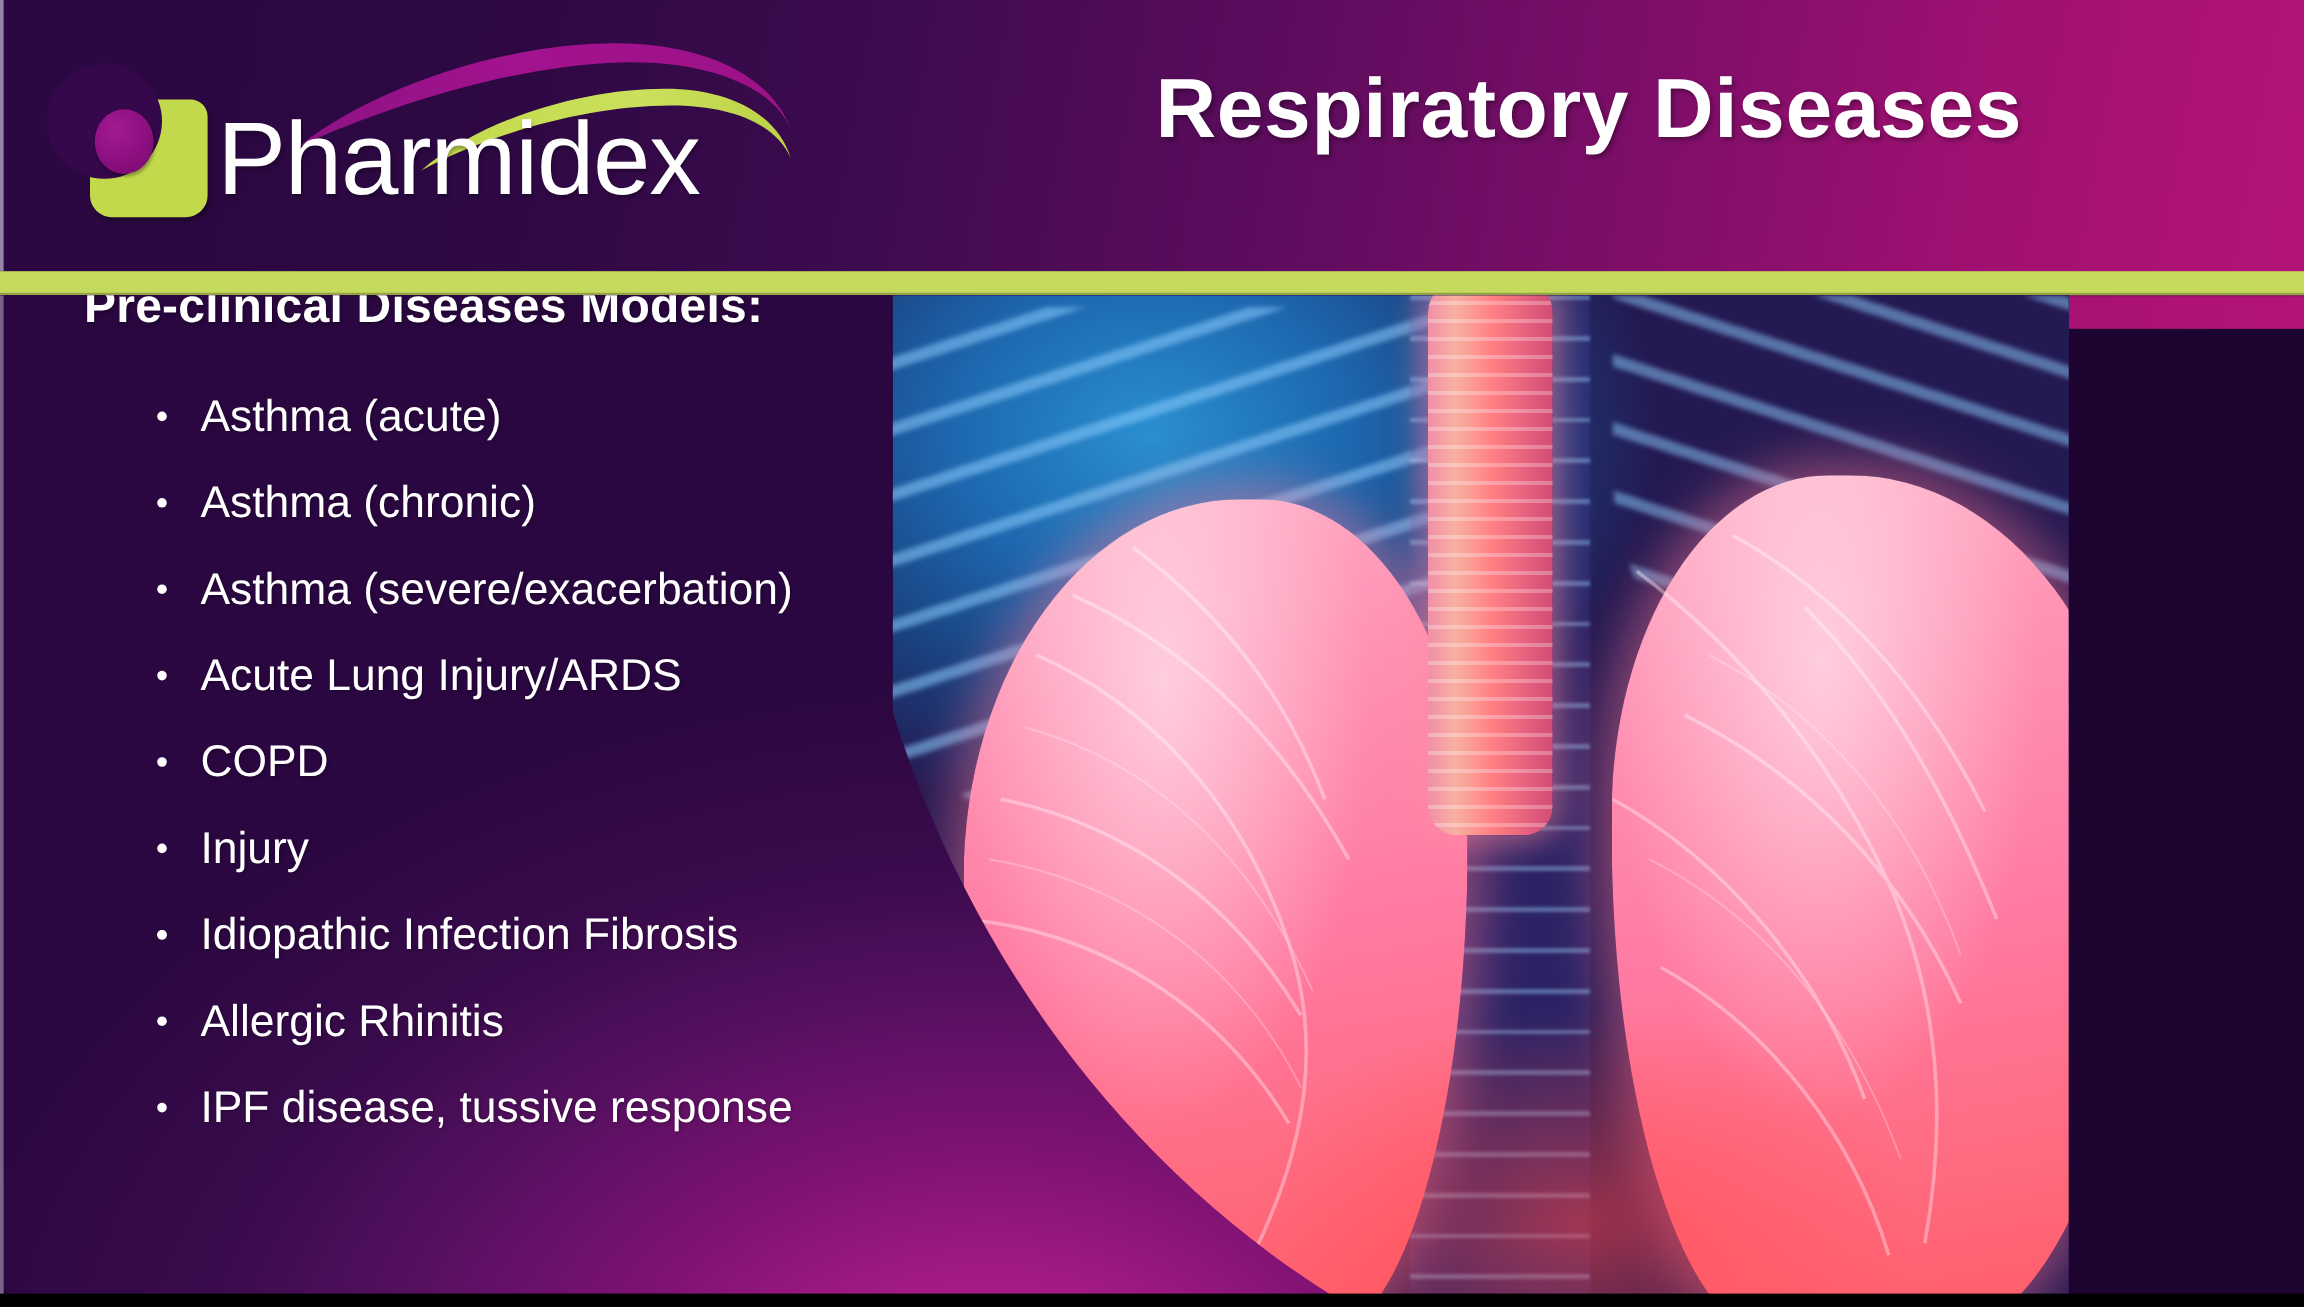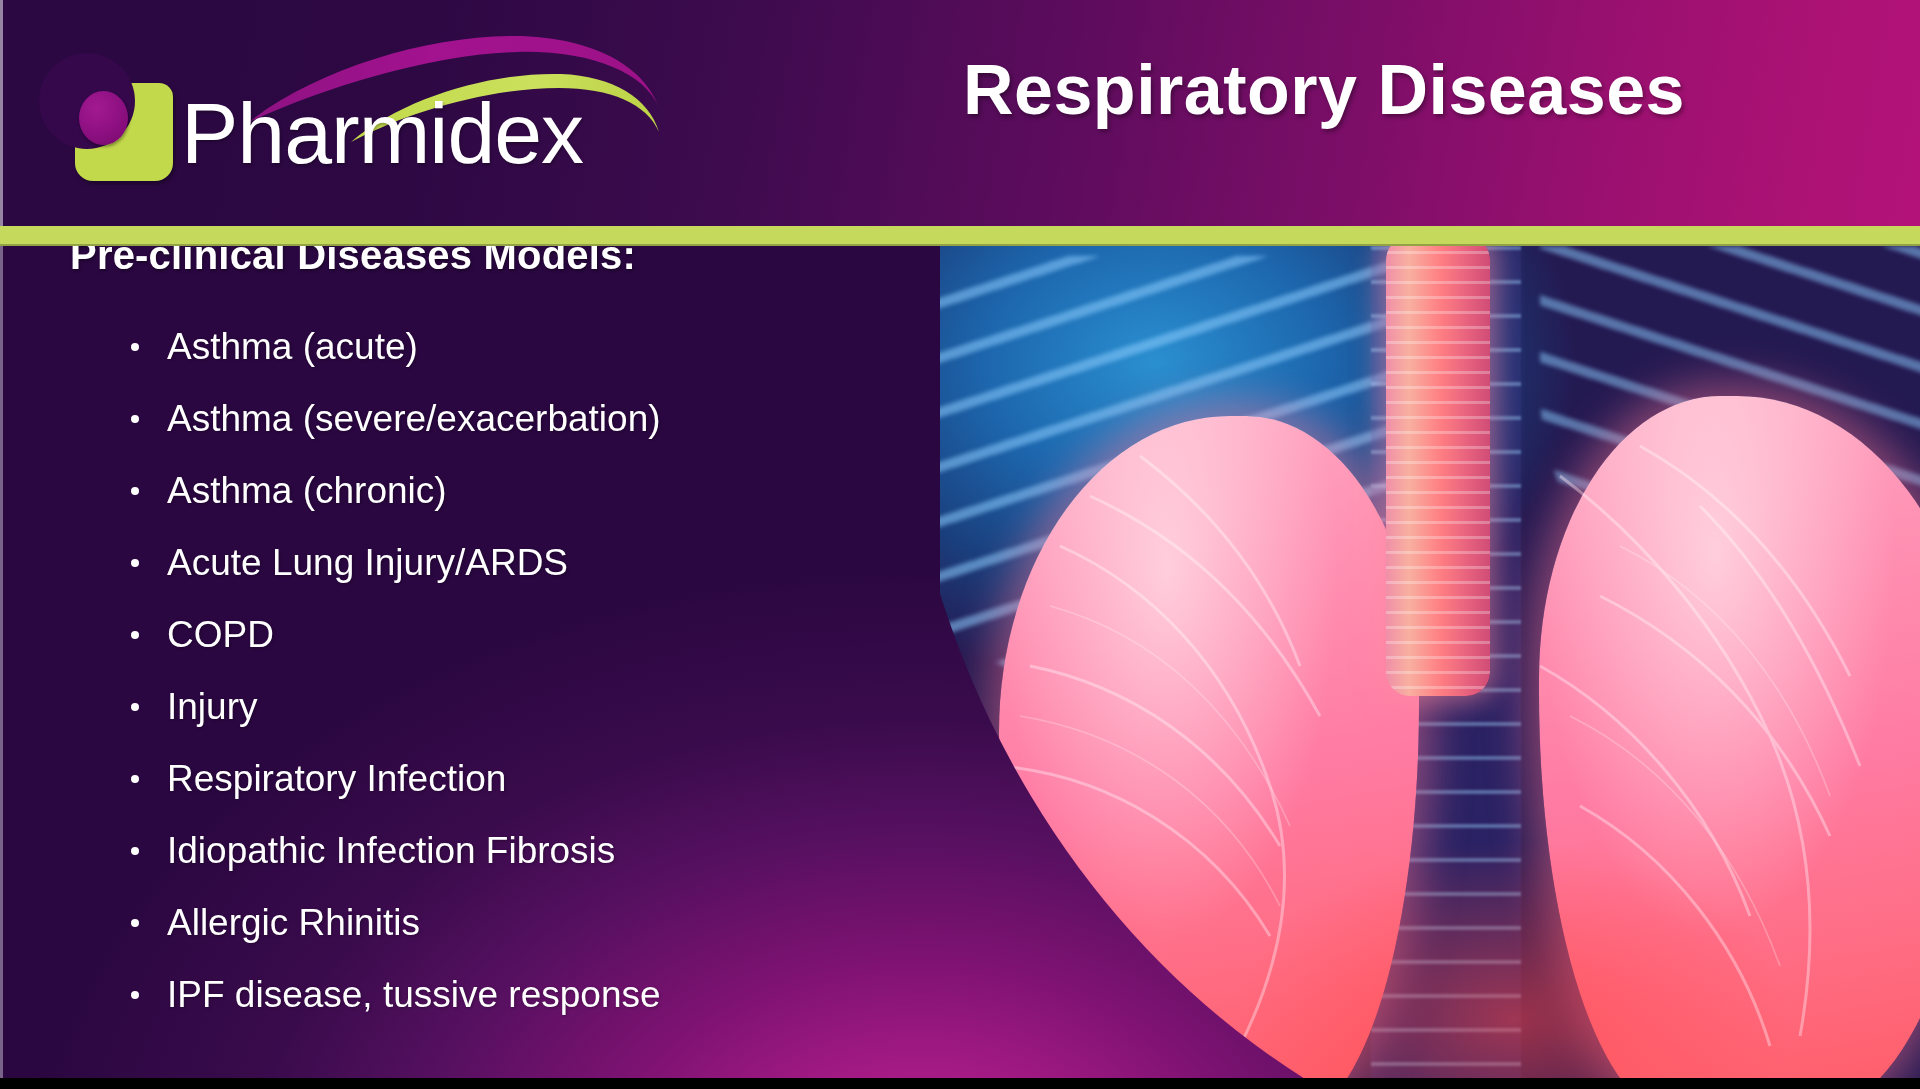--- a/index.html
+++ b/index.html
@@ -120,21 +120,21 @@
     left: 0; top: 244px;
     width: 1920px;
     height: 3px;
     background: rgba(0,0,0,.25);
   }
 
   
   #body {
     position: absolute;
     left: 0; top: 246px;
-    width: 1920px;
+    width: 1724px;
     height: 833px;
     background:
       radial-gradient(ellipse 900px 620px at 48% 112%,
          #c0228e 0%, #a81b86 16%, #7d1272 36%, #561060 56%, #3a0b4c 74%, #2a0740 100%),
       linear-gradient(180deg, #230533 0%, #2a0740 100%);
     overflow: hidden;
   }
   #body-left-edge {
     position: absolute;
     left: 0; top: 0;
@@ -366,26 +366,26 @@
           <path d="M680 300 C780 350 850 440 890 550"></path>
           <path d="M630 470 C730 520 800 610 840 720"></path>
         </g>
       </svg>
     </div>
 
     <div id="subtitle">Pre-clinical Diseases Models:</div>
 
     <ul id="bullets">
       <li><span class="bullet-dot"></span><span>Asthma (acute)</span></li>
+      <li><span class="bullet-dot"></span><span>Asthma (chronic)</span></li>
       <li><span class="bullet-dot"></span><span>Asthma (severe/exacerbation)</span></li>
-      <li><span class="bullet-dot"></span><span>Asthma (chronic)</span></li>
       <li><span class="bullet-dot"></span><span>Acute Lung Injury/ARDS</span></li>
       <li><span class="bullet-dot"></span><span>COPD</span></li>
       <li><span class="bullet-dot"></span><span>Injury</span></li>
-      <li><span class="bullet-dot"></span><span>Respiratory Infection</span></li>
+      <li><span class="bullet-dot"></span></li>
       <li><span class="bullet-dot"></span><span>Idiopathic Infection Fibrosis</span></li>
       <li><span class="bullet-dot"></span><span>Allergic Rhinitis</span></li>
       <li><span class="bullet-dot"></span><span>IPF disease, tussive response</span></li>
     </ul>
   </div>
 
   <div id="bottom-band"></div>
 
 </div>
 

